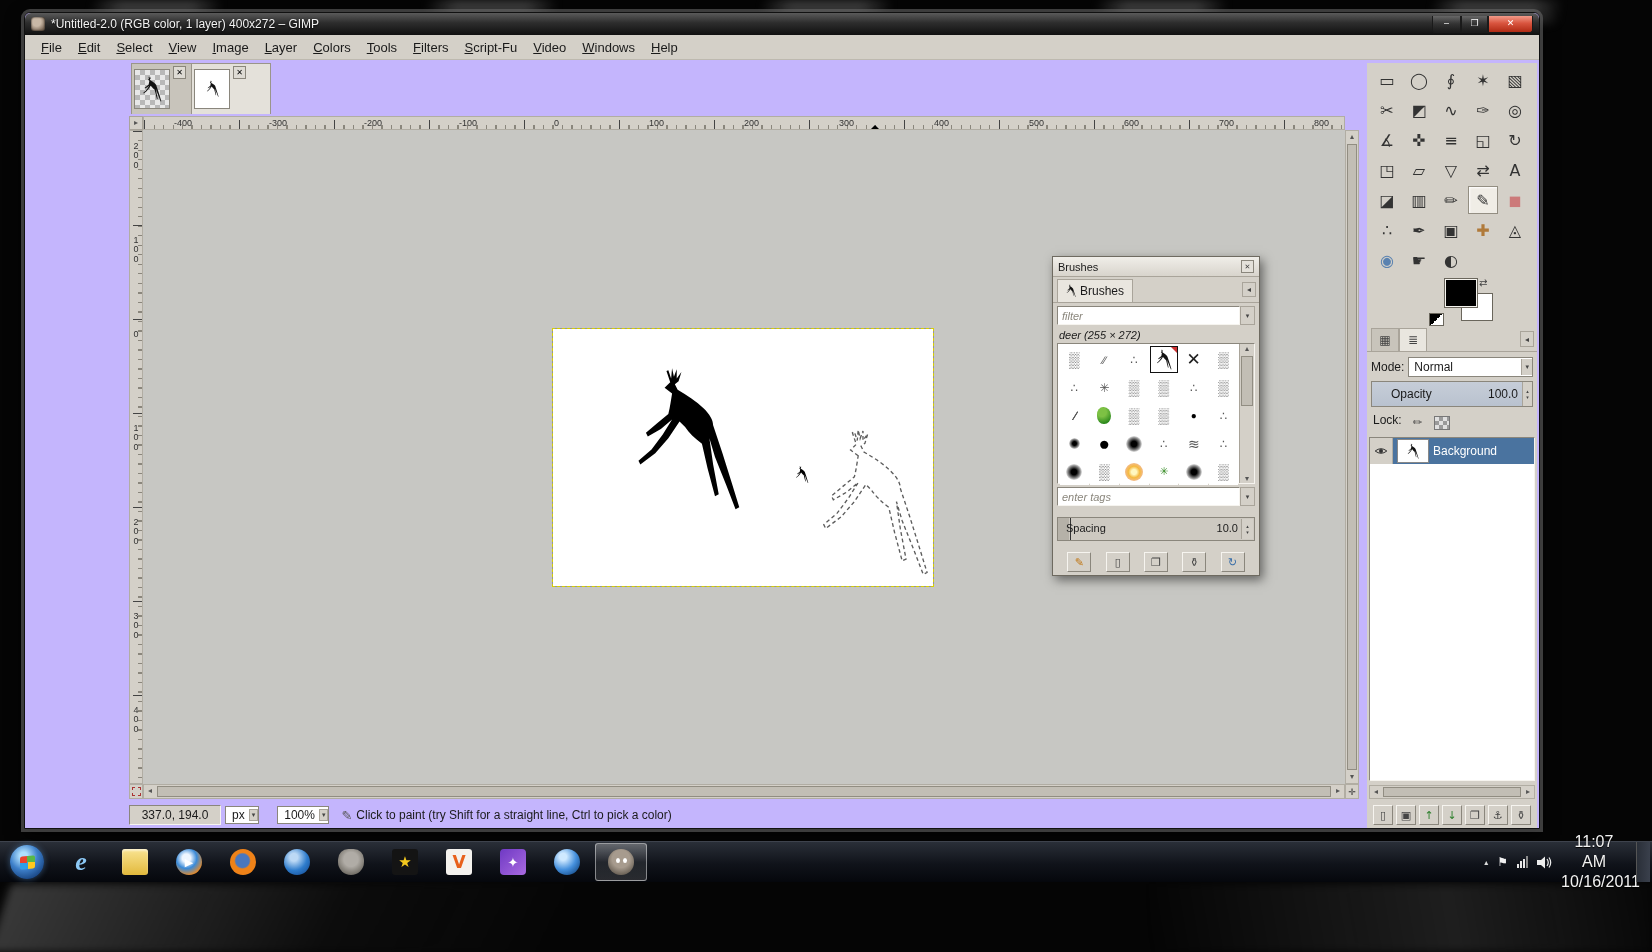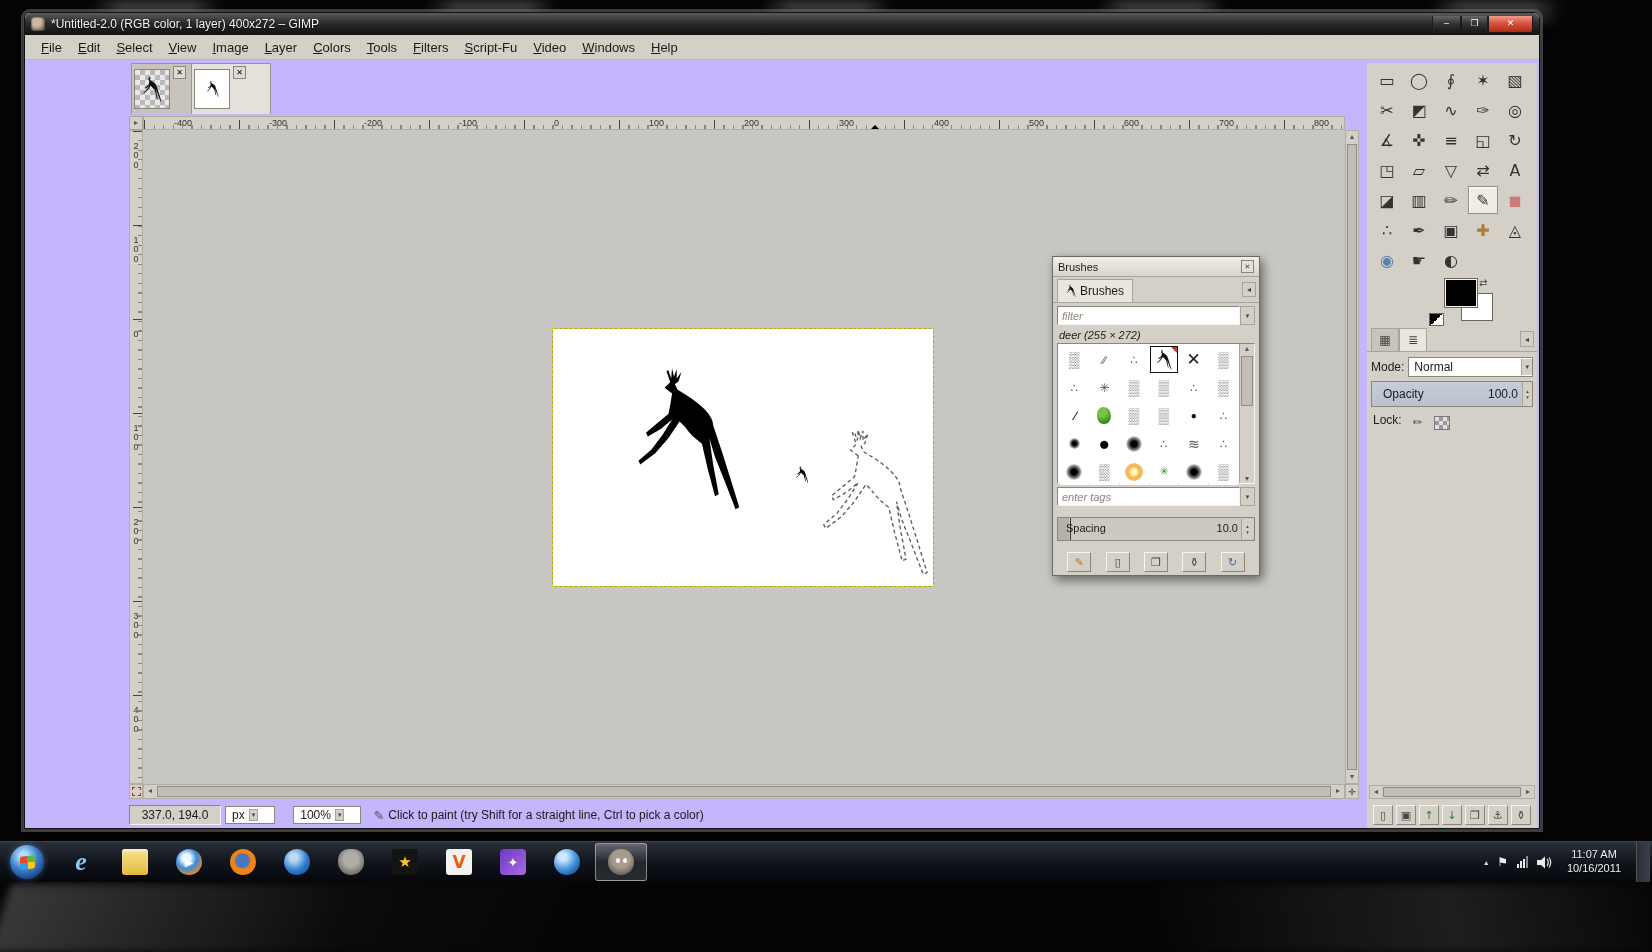--- a/index.html
+++ b/index.html
@@ -84,21 +84,21 @@
   .hscroll .sb-thumb{top:1px;left:13px;bottom:1px;right:13px}
   .quickmask{position:absolute;left:104px;top:771px;width:14px;height:15px;border:1px solid #b1ada3;background:#d4d0c8;padding:2px}
   .quickmask span{display:block;width:7px;height:7px;border:1px dashed #a33}
   .navbtn{position:absolute;left:1320px;top:771px;width:14px;height:15px;border:1px solid #b1ada3;background:#d4d0c8;
     font-size:9px;line-height:12px;padding:0;color:#333}
 
   
   .statusbar{position:absolute;left:104px;top:789px;width:1230px;height:26px;display:flex;align-items:center;gap:4px;font-size:12px}
   .inset{border-style:solid;border-width:1px;border-color:#8a867c #f6f4ef #f6f4ef #8a867c}
   .coord{background:#d4d0c8;padding:2px 10px;min-width:70px;text-align:center}
-  .combo{display:inline-flex;align-items:center;background:#fff;border:1px solid #8a867c;padding:1px 16px 1px 6px;gap:4px}
+  .combo{display:inline-flex;align-items:center;background:#fff;border:1px solid #8a867c;padding:1px 0 1px 6px;gap:4px}
   .combo .dd{background:#d4d0c8;border:1px solid #a9a49a;font-size:7px;padding:1px 2px;color:#444}
   .sb-icon{color:#555;font-size:13px;margin-left:8px}
   .sb-msg{white-space:nowrap}
 
   
   .dock{position:absolute;left:1342px;top:50px;width:170px;height:765px;background:#d4d0c8}
   .toolgrid{position:absolute;left:4px;top:2px;width:162px;display:flex;flex-wrap:wrap}
   .tool{width:30px;height:28px;margin:1px;border:1px solid transparent;background:transparent;font-size:16px;color:#333;
     display:flex;align-items:center;justify-content:center;padding:0}
   .tool.sel{background:#f0ede6;border:1px solid #938e82;box-shadow:inset 1px 1px 2px #fff}
@@ -111,21 +111,21 @@
   .docktabs{position:absolute;left:0;top:264px;width:170px;height:24px;border-bottom:1px solid #a9a49a}
   .dtab{position:absolute;top:1px;width:26px;height:22px;border:1px solid #a9a49a;background:#c8c4bb;font-size:12px;color:#444;
     display:flex;align-items:center;justify-content:center}
   .dtab.active{background:#e9e6df}
   .dt-arrow{position:absolute;right:3px;top:4px;width:14px;height:16px;font-size:8px;border:1px solid #a9a49a;background:#d4d0c8;padding:0;color:#444}
   .mode-row{position:absolute;left:4px;top:294px;right:4px;height:20px;display:flex;align-items:center;gap:4px;font-size:12px}
   .select{flex:1;display:flex;align-items:center;background:#fff;border:1px solid #8a867c;height:18px;padding-left:5px}
   .select .dd{margin-left:auto;background:#d4d0c8;border-left:1px solid #a9a49a;font-size:7px;padding:4px 3px;color:#444}
   .opacity-row{position:absolute;left:4px;top:318px;right:4px;height:24px;border:1px solid #8a867c;
     background:linear-gradient(#c6cdd8,#b9c2cf);display:flex;align-items:center;font-size:12px}
-  .op-label{padding-left:11px}
+  .op-label{padding-left:19px}
   .op-val{margin-left:auto;padding-right:4px}
   .opspin{width:9px;height:100%;border-left:1px solid #a9a49a;display:flex;flex-direction:column;align-items:center;
     justify-content:center;font-size:5px;color:#444;background:#d4d0c8}
   .lock-row{position:absolute;left:6px;top:350px;right:4px;height:20px;display:flex;align-items:flex-start;gap:6px;font-size:12px}
   .lock-btn{width:20px;height:18px;border:1px solid transparent;background:transparent;font-size:11px;padding:0;color:#333}
   .checker2{background:conic-gradient(#9a9a9a 0 25%,#e0e0e0 0 50%,#9a9a9a 0 75%,#e0e0e0 0);background-size:8px 8px;
     width:14px;height:12px;border:1px solid #777;align-self:center}
   .layerlist{position:absolute;left:2px;top:374px;right:2px;height:342px;background:#fff;overflow:hidden}
   .layer-row{display:flex;align-items:center;height:26px}
   .layer-row.selected{background:#4a739f;color:#fff}
@@ -206,21 +206,21 @@
   .app-defender .ic{border-radius:50%;background:radial-gradient(circle at 35% 30%,#cfe9ff 0 14%,#4590dd 52%,#12457f 90%)}
   .app-gimp .ic{border-radius:48%;background:radial-gradient(circle at 50% 38%,#a79b8e 0 42%,#665d52 80%);position:relative}
   .app-gimp .ic::after{content:"";position:absolute;left:8px;top:9px;width:4px;height:5px;border-radius:50%;background:#fff;
     box-shadow:7px 0 0 #fff}
   .tray{margin-left:auto;display:flex;align-items:center;gap:9px;color:#eee;height:100%;padding-right:2px}
   .tray-expander{font-size:8px;color:#ddd}
   .tray-flag{font-size:12px;color:#f0f0f0}
   .netbars{display:flex;align-items:flex-end;gap:1px;height:12px}
   .netbars span{width:2px;background:#e8e8e8;display:block}
   .nb1{height:4px}.nb2{height:7px}.nb3{height:9px}.nb4{height:12px;background:#8a8a8a!important}
-  .clock{text-align:center;font-size:11px;line-height:1.25;width:66px;color:#f2f2f2;text-shadow:0 1px 1px #000}
+  .clock{text-align:center;font-size:16px;line-height:1.25;width:66px;color:#f2f2f2;text-shadow:0 1px 1px #000}
   .show-desktop{width:13px;height:100%;border-left:1px solid #555;background:linear-gradient(90deg,#2a2f38,#3a404c)}
 </style>
 </head>
 <body>
 
 <svg width="0" height="0" style="position:absolute">
   <defs>
     <path id="deerp" d="M44 28 L36 22 L42 16 L38 4 L40 3 L43 12 L44 1 L46 10 L49 2 L49 12 L54 5 L51 15 L47 18 L50 24 C60 30 70 36 78 44 C84 50 88 56 88 62 L98 92 L108 124 L116 150 L112 152 L102 126 L90 96 L84 76 L88 104 L94 136 L90 138 L82 108 L76 82 C68 76 62 70 58 64 L52 58 L40 76 L26 92 L10 104 L8 100 L22 88 L34 72 L44 56 L32 66 L18 74 L16 70 L28 60 L40 50 C42 42 43 34 44 28 Z"></path>
   </defs>
 </svg>
@@ -415,20 +415,36 @@
         <span class="opspin">
             <span>▴</span>
             <span>▾</span>
           </span>
       </div>
       <div class="lock-row">
         <span class="lbl">Lock:</span>
         <button class="lock-btn">✏</button>
         <span class="checker2"></span>
       </div>
+      <div class="layerlist inset">
+        <div class="layer-row selected">
+          <span class="eye">
+            <svg viewBox="0 0 16 12" width="14" height="10">
+                <path d="M1 6 Q8 0.5 15 6 Q8 11.5 1 6 Z" fill="none" stroke="#333" stroke-width="1.2"></path>
+                <circle cx="8" cy="6" r="2.4" fill="#333"></circle>
+              </svg>
+          </span>
+          <span class="lthumb">
+            <svg viewBox="0 0 120 160" width="12" height="17">
+                <use href="#deerp" fill="#111"></use>
+              </svg>
+          </span>
+          <span class="lname">Background</span>
+        </div>
+      </div>
       <div class="sb-track dock-scroll" style="position:absolute">
         <span class="sb-btn" style="left:0;top:0">◂</span>
         <span class="sb-thumb"></span>
         <span class="sb-btn" style="right:0;top:0">▸</span>
       </div>
       <div class="dock-buttons" id="dockbuttons">
           <button class="dbtn glyph">▯</button>
           <button class="dbtn glyph">▣</button>
           <button class="dbtn glyph green">↑</button>
           <button class="dbtn glyph green">↓</button>

